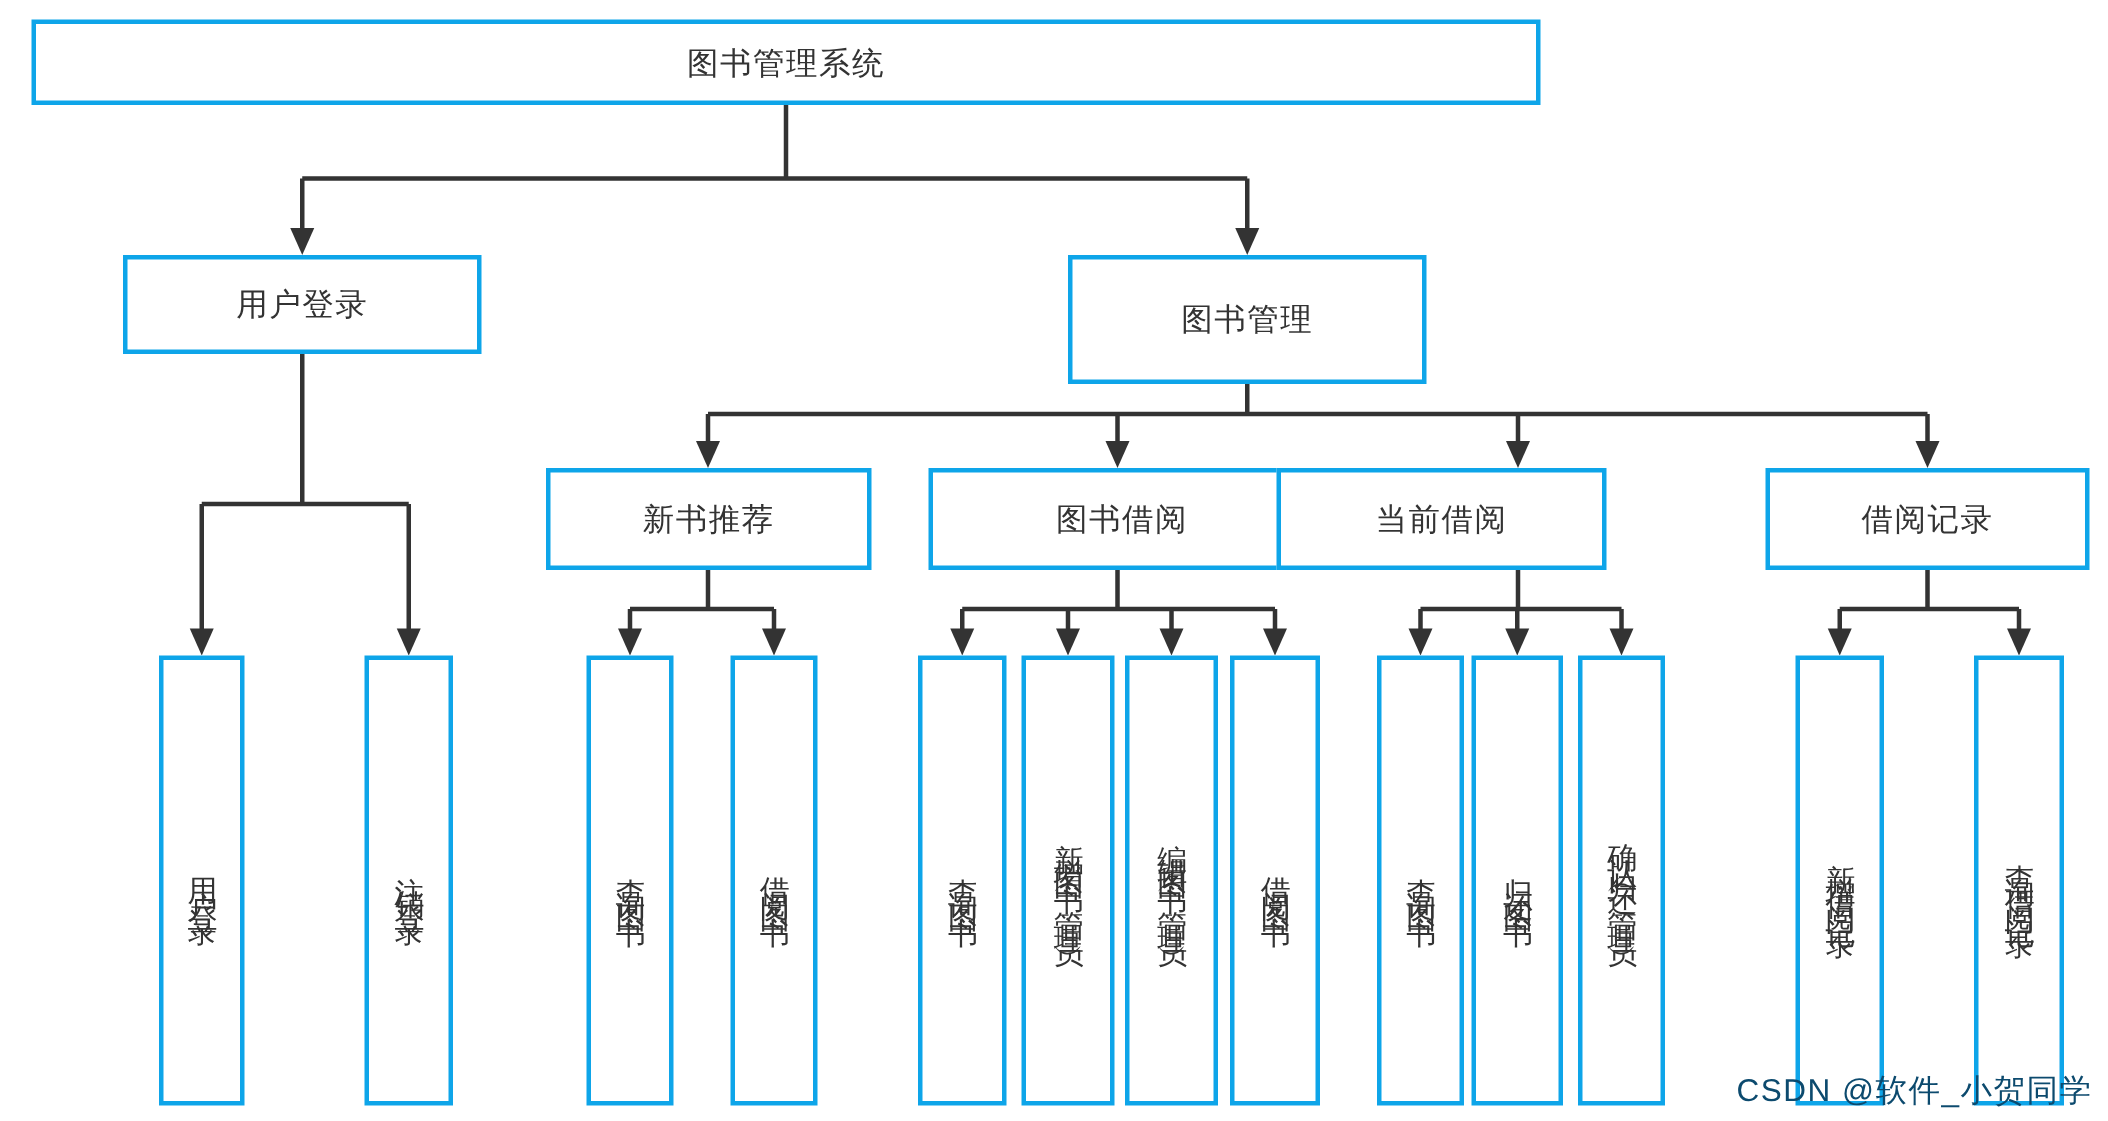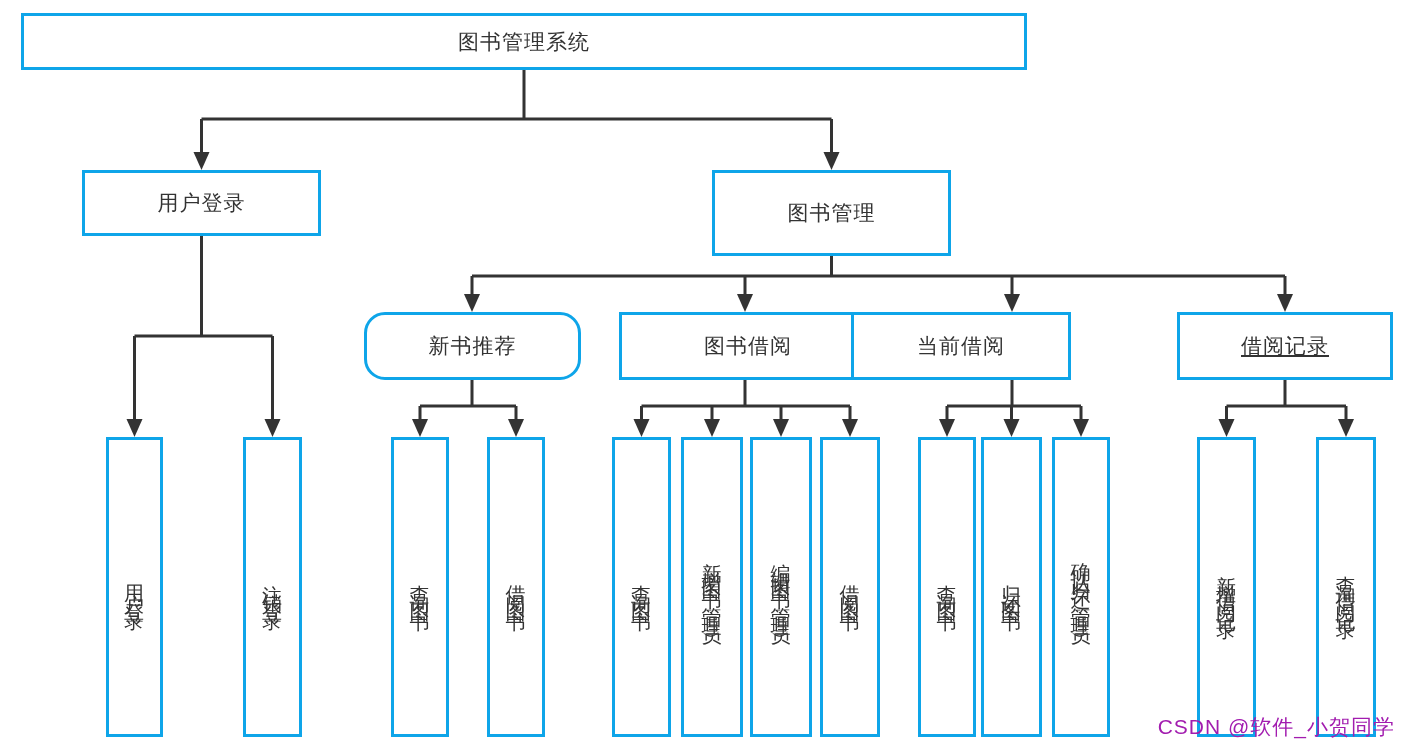--- a/index.html
+++ b/index.html
@@ -17,35 +17,35 @@
   }
   .hnode span{font-size:21px;letter-spacing:1px;white-space:nowrap;}
   .vnode span{
     writing-mode:vertical-rl;text-orientation:mixed;
     font-size:20px;line-height:1;letter-spacing:9px;white-space:nowrap;
   }
   
   .root {left:21px;top:13px;width:1006px;height:57px;}
   .l2a  {left:82px; top:170px;width:239px;height:66px;}
   .l2b  {left:712px;top:170px;width:239px;height:86px;}
-  .l3a  {left:364px;top:312px;width:217px;height:68px;border-radius:21px;}
+  .l3a  {left:364px;top:312px;width:217px;height:68px;}
   .l3b  {left:619px;top:312px;width:258px;height:68px;}
   .l3c  {left:851px;top:312px;width:220px;height:68px;}
-  .l3d  {left:1177px;top:312px;width:216px;height:68px;text-decoration:underline;}
+  .l3d  {left:1177px;top:312px;width:216px;height:68px;}
   .leaf {top:437px;height:300px;}
   .f1 {left:106px;width:57px;}  .f2 {left:243px;width:59px;}
   .f3 {left:391px;width:58px;}  .f4 {left:487px;width:58px;}
   .f5 {left:612px;width:59px;}  .f6 {left:681px;width:62px;}
   .f7 {left:750px;width:62px;}  .f8 {left:820px;width:60px;}
   .f9 {left:918px;width:58px;}  .f10{left:981px;width:61px;}
   .f11{left:1052px;width:58px;} .f12{left:1197px;width:59px;}
   .f13{left:1316px;width:60px;}
   .watermark{
     position:absolute;right:10px;bottom:6px;z-index:3;
-    font-size:21px;color:#a21caf;letter-spacing:1px;white-space:nowrap;
+    font-size:21px;color:#0c4a6e;letter-spacing:1px;white-space:nowrap;
   }
 </style>
 </head>
 <body>
 
 <div id="stage">
 
   <svg class="wires" width="1405" height="747" viewBox="0 0 1405 747">
     <g stroke="#333333" stroke-width="3" fill="none">
 

